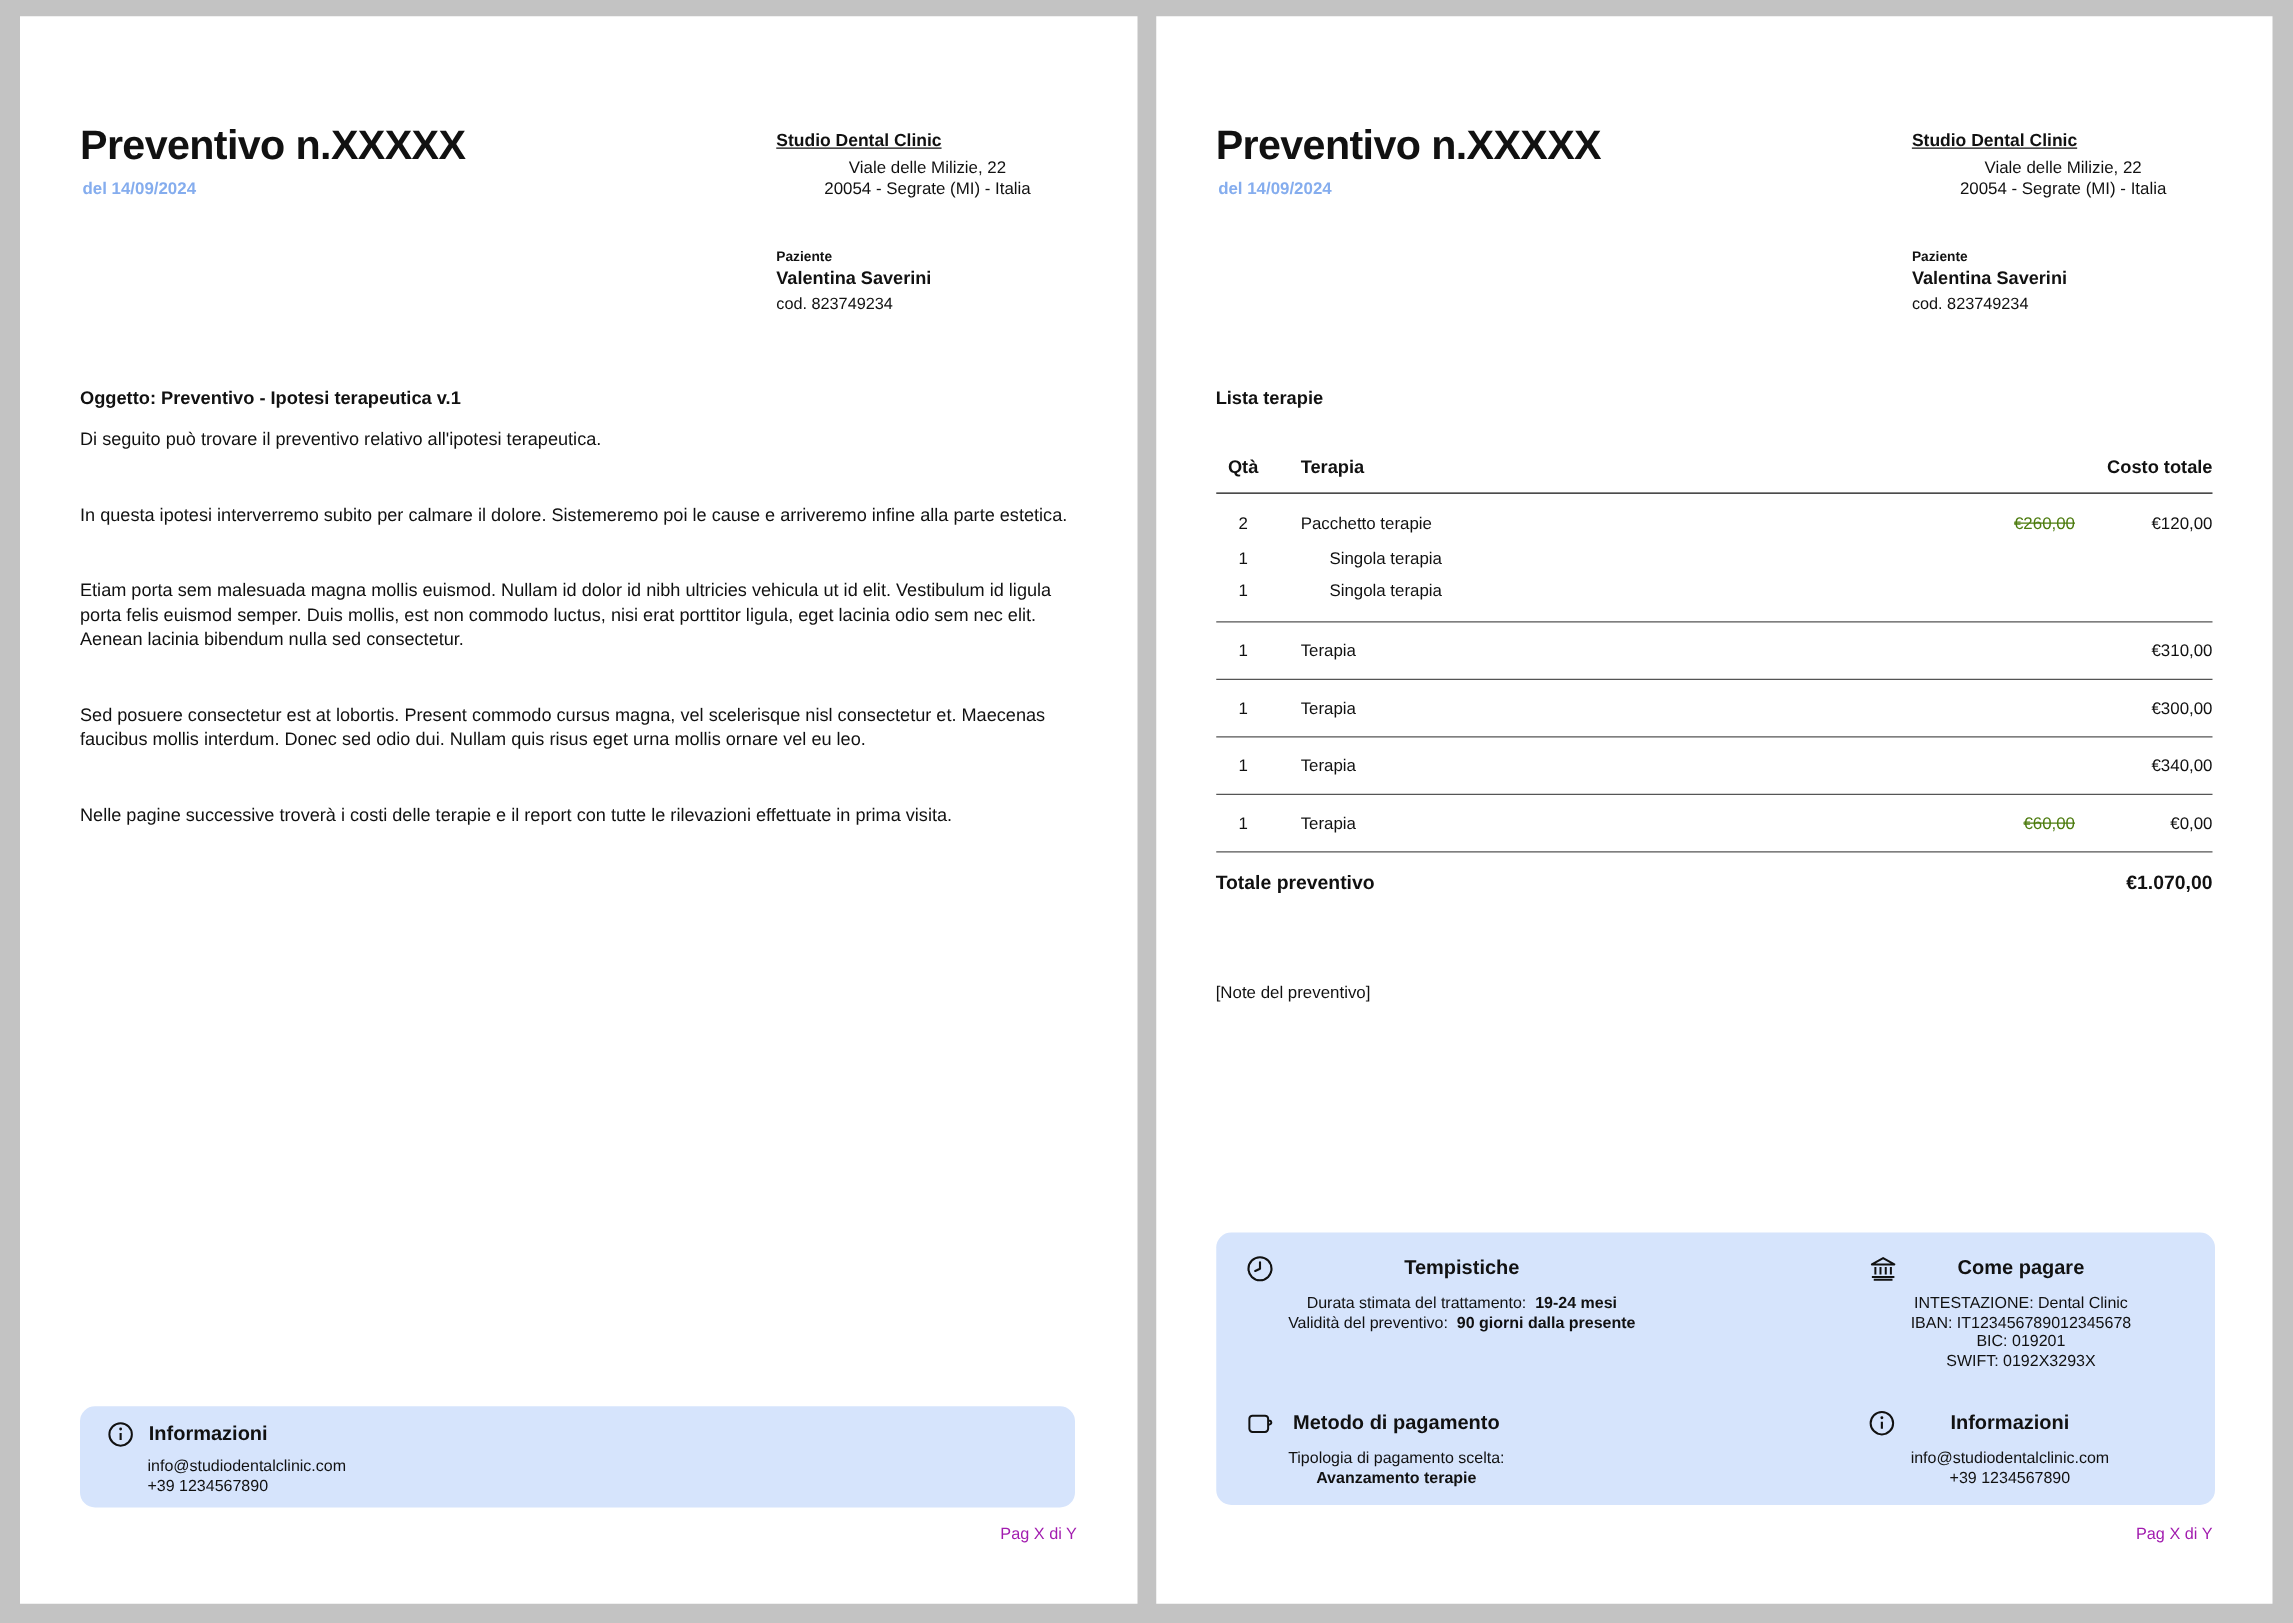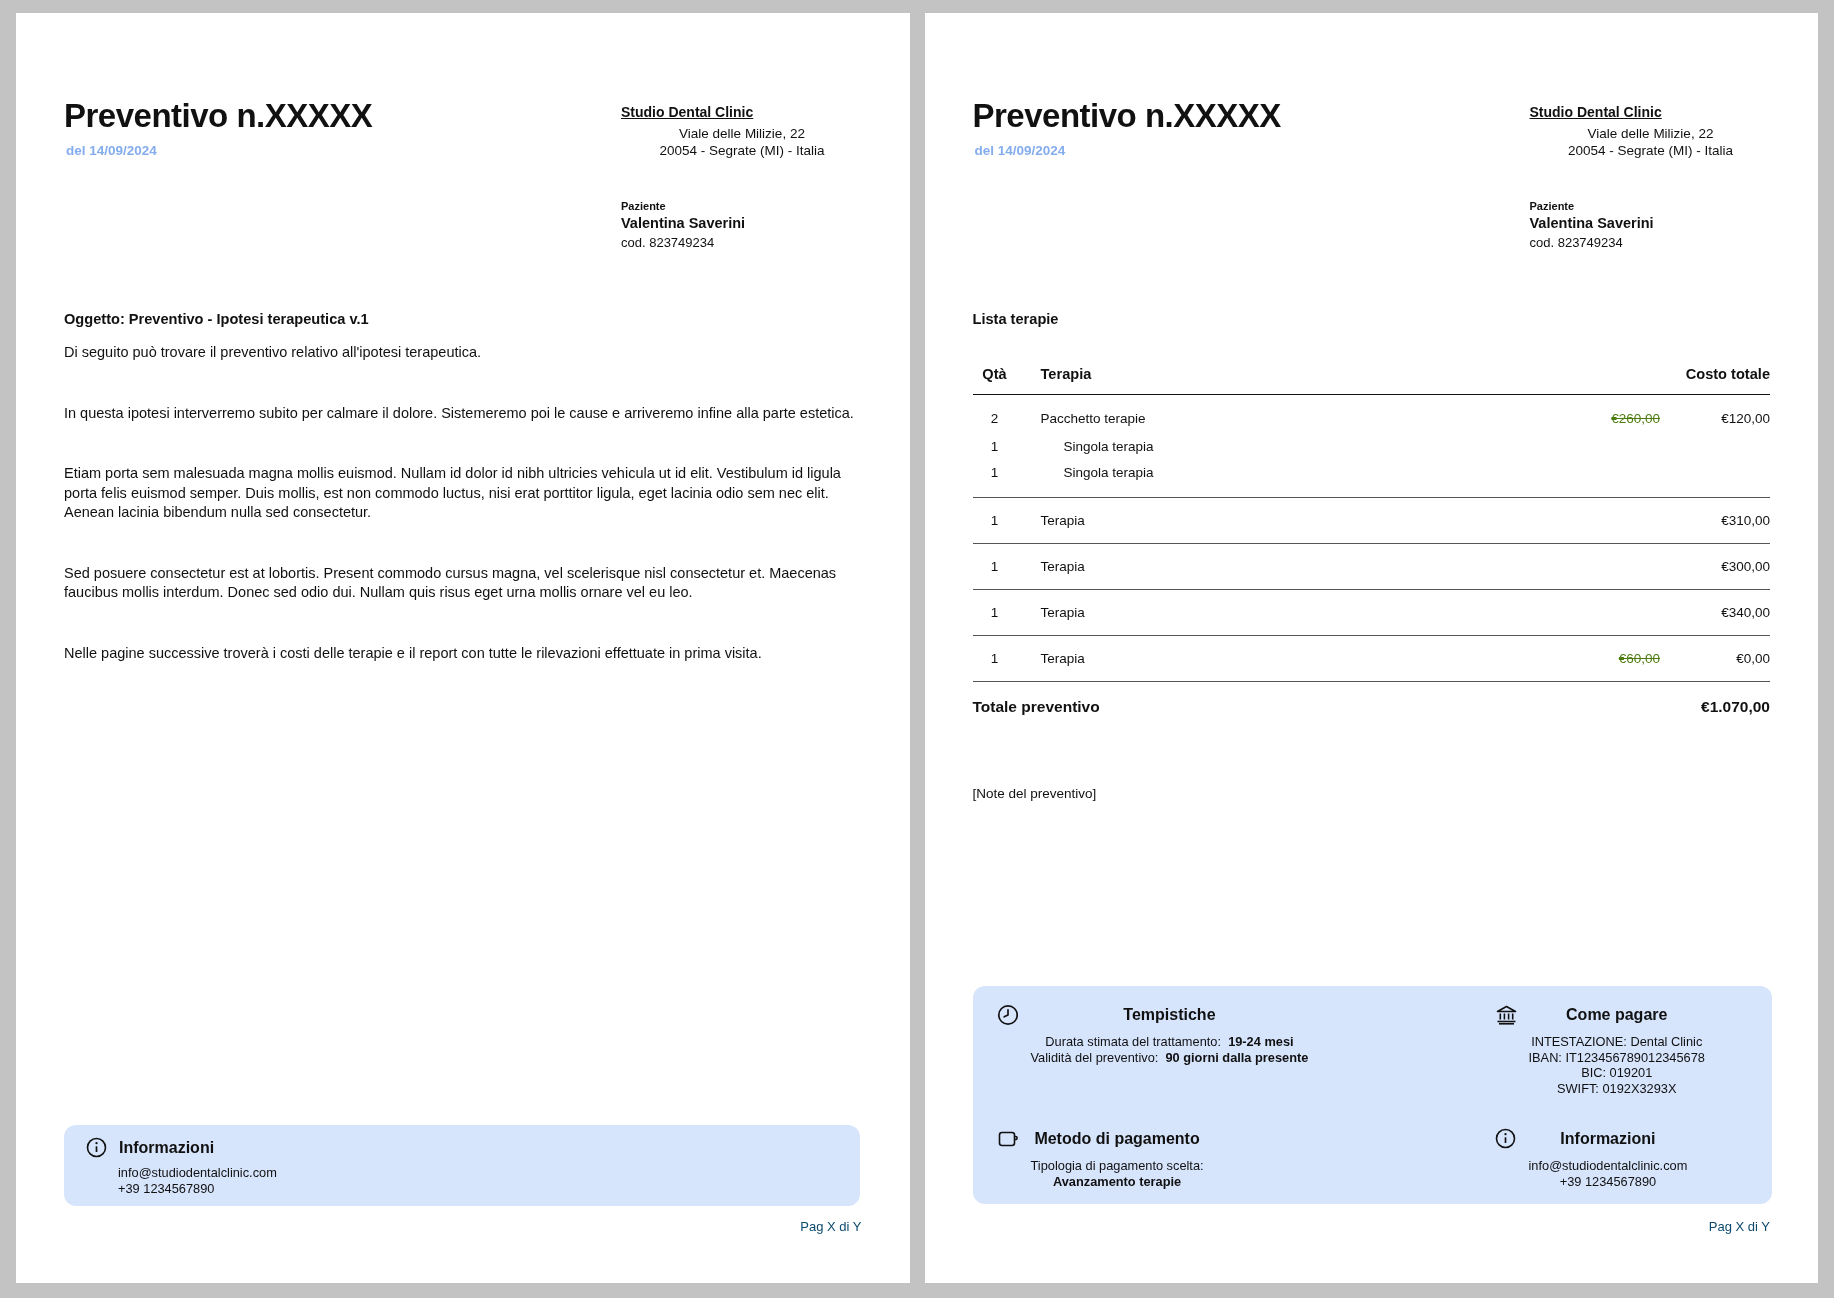--- a/index.html
+++ b/index.html
@@ -33,21 +33,21 @@
   .subject{font-size:14.6px;font-weight:bold;margin:0 0 14px 0;line-height:19px;}
   .para{font-size:14.5px;line-height:19.5px;margin:0 0 41px 0;}
   
   .info-box{
     position:absolute;left:48px;right:50px;top:1112px;height:81px;
     background:#d6e4fc;border-radius:12px;box-sizing:border-box;
   }
   .info-box .box-title-row{position:absolute;left:22px;top:12px;display:flex;align-items:center;gap:12px;}
   .box-title{font-size:16px;font-weight:bold;}
   .info-box .box-body{position:absolute;left:54px;top:40px;font-size:12.8px;line-height:15.5px;}
-  .page-footer{position:absolute;right:48px;top:1206px;font-size:13px;color:#0c4a6e;}
+  .page-footer{position:absolute;right:48px;top:1206px;font-size:13px;color:#a21caf;}
   
   .list-title{font-size:14.6px;font-weight:bold;margin:0;line-height:19px;}
   .ttable{margin-top:37px;}
   .thead{display:flex;align-items:flex-start;padding-bottom:12px;border-bottom:1.5px solid #111;}
   .th{font-size:14.6px;font-weight:bold;}
   .c-qty{width:44px;text-align:center;flex:0 0 auto;}
   .c-therapy{flex:1 1 auto;padding-left:24px;}
   .c-old{width:120px;text-align:right;flex:0 0 auto;}
   .c-cost{width:110px;text-align:right;flex:0 0 auto;}
   .th.c-qty{}

